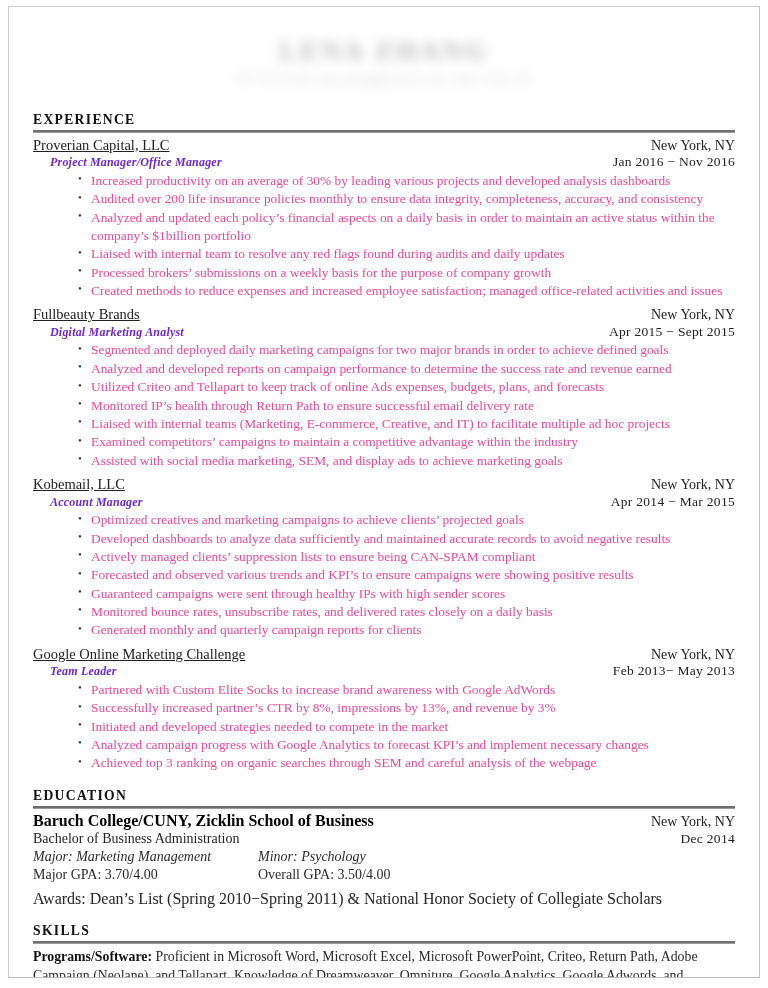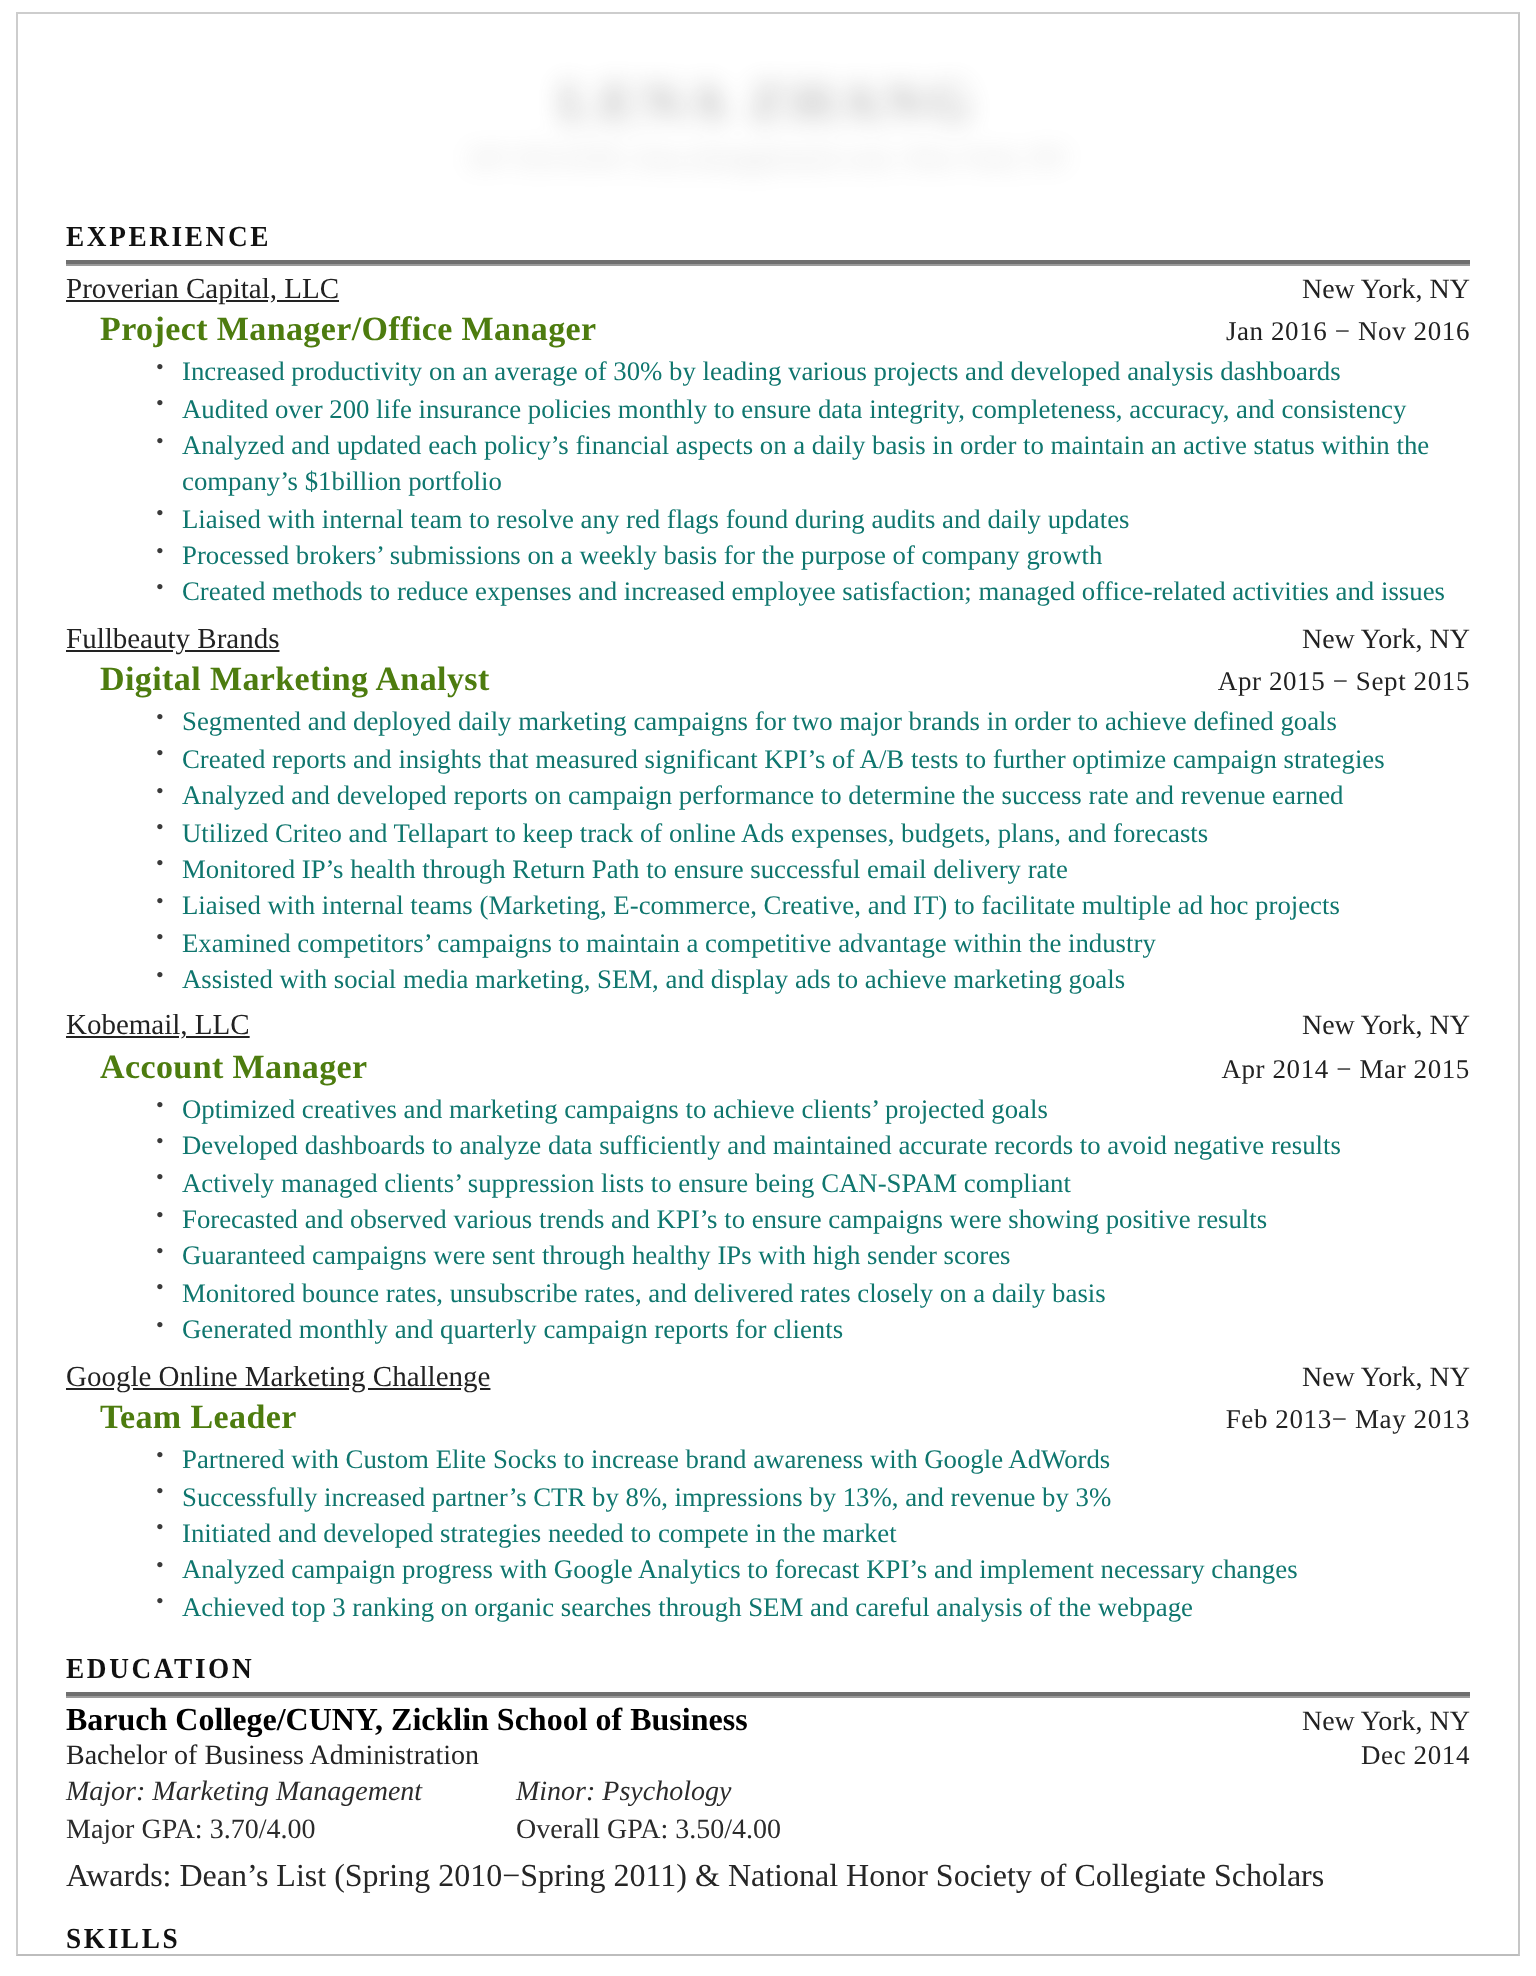--- a/index.html
+++ b/index.html
@@ -87,23 +87,24 @@
     line-height: 1.28;
     text-decoration: underline;
   }
   .loc {
     font-size: 14px;
     color: #222;
     white-space: nowrap;
     padding-left: 12px;
   }
   .role {
-    font-size: 17px;
-    font-weight: bold;
-    color: #4d7c0f;
+    font-size: 12px;
+    font-weight: bold;
+    font-style: italic;
+    color: #6d28d9;
     padding-left: 17px;
     letter-spacing: .2px;
     line-height: 1.3;
   }
   .dates {
     font-size: 13.5px;
     color: #222;
     white-space: nowrap;
     letter-spacing: .3px;
     padding-left: 12px;
@@ -111,21 +112,21 @@
 
   ul.bullets {
     list-style: none;
     margin: 1px 0 0 0;
     padding: 0 0 0 45px;
   }
   ul.bullets li {
     position: relative;
     font-size: 13.4px;
     line-height: 1.37;
-    color: #0f766e;
+    color: #ec4899;
     padding-left: 13px;
     margin: 0;
   }
   ul.bullets li::before {
     content: "\2022";
     position: absolute;
     left: 0;
     top: -0.5px;
     font-size: 11px;
     color: #3a3a3a;
@@ -197,21 +198,20 @@
           <div class="line">
             <div class="org">Fullbeauty Brands</div>
             <div class="loc">New York, NY</div>
           </div>
           <div class="line">
             <div class="role">Digital Marketing Analyst</div>
             <div class="dates">Apr 2015 − Sept 2015</div>
           </div>
           <ul class="bullets">
             <li>Segmented and deployed daily marketing campaigns for two major brands in order to achieve defined goals</li>
-            <li>Created reports and insights that measured significant KPI’s of A/B tests to further optimize campaign strategies</li>
             <li>Analyzed and developed reports on campaign performance to determine the success rate and revenue earned</li>
             <li>Utilized Criteo and Tellapart to keep track of online Ads expenses, budgets, plans, and forecasts</li>
             <li>Monitored IP’s health through Return Path to ensure successful email delivery rate</li>
             <li>Liaised with internal teams (Marketing, E-commerce, Creative, and IT) to facilitate multiple ad hoc projects</li>
             <li>Examined competitors’ campaigns to maintain a competitive advantage within the industry</li>
             <li>Assisted with social media marketing, SEM, and display ads to achieve marketing goals</li>
           </ul>
         </div>
         <div class="job">
           <div class="line">

